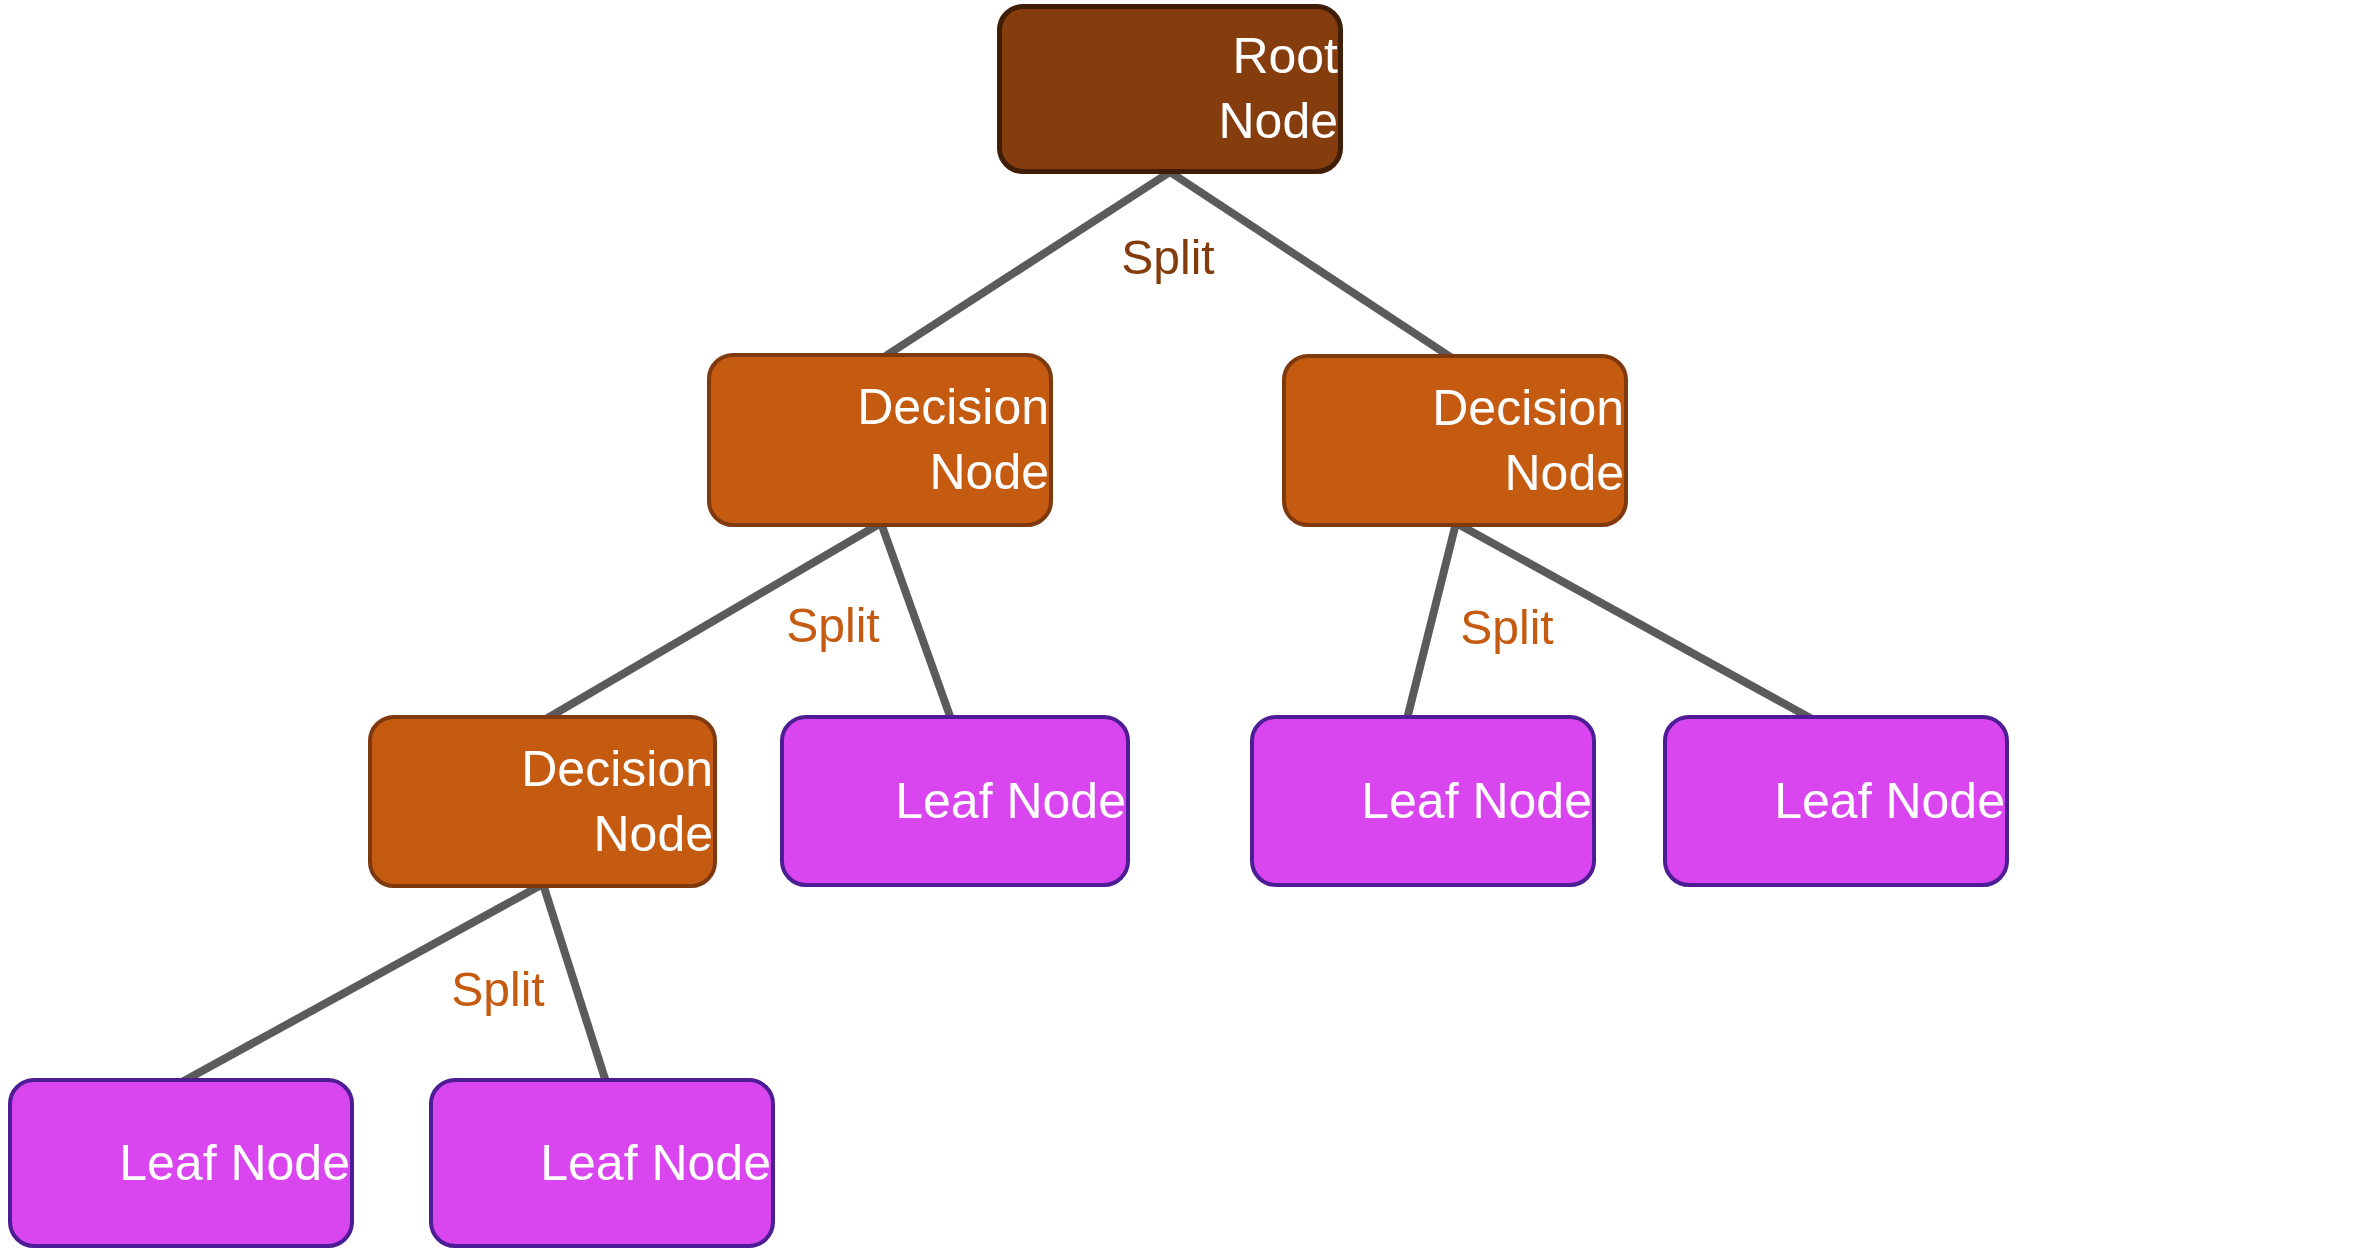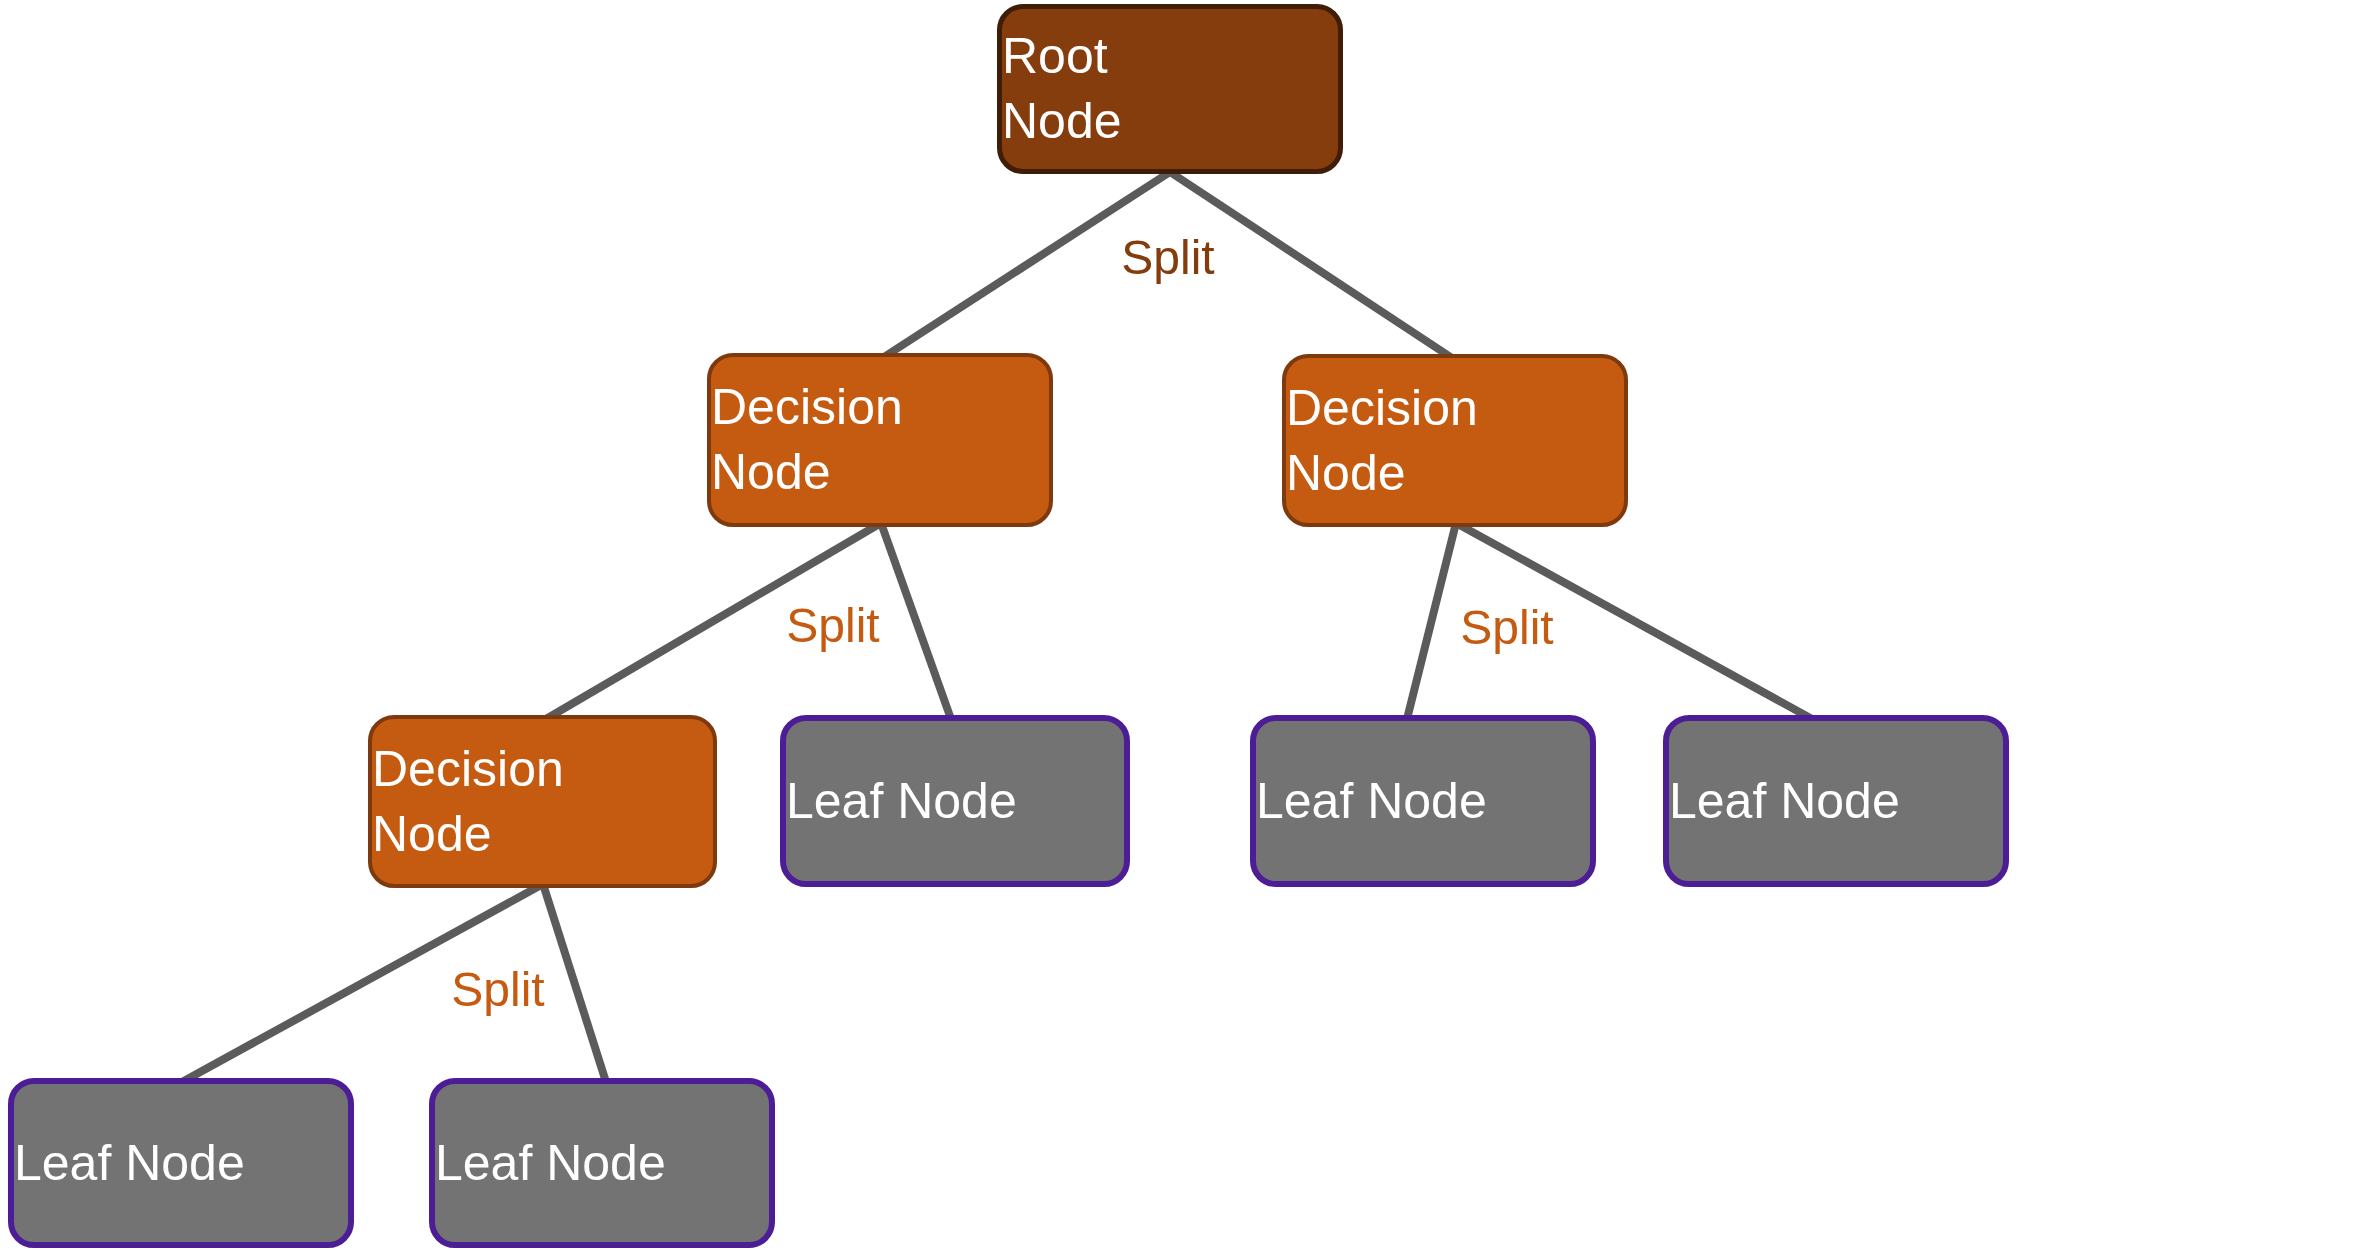--- a/index.html
+++ b/index.html
@@ -27,38 +27,38 @@
     stroke: #5B5B5B;
     stroke-width: 8;
   }
   .node {
     position: absolute;
     z-index: 2;
     box-sizing: border-box;
     border-radius: 26px;
     display: flex;
     flex-direction: column;
-    align-items: flex-start;
+    align-items: flex-end;
     justify-content: center;
     text-align: center;
     color: #ffffff;
     font-size: 50px;
     line-height: 1.3;
   }
   .node-root {
     background: #853D0E;
     border: 5px solid #3F1D06;
   }
   .node-decision {
     background: #C55A11;
     border: 4px solid #7E390E;
   }
   .node-leaf {
-    background: #737373;
-    border: 6px solid #4c1d95;
+    background: #d946ef;
+    border: 4px solid #4c1d95;
   }
   .split-label {
     position: absolute;
     z-index: 1;
     transform: translate(-50%, -50%);
     font-size: 48px;
     font-weight: normal;
     white-space: nowrap;
   }
   .split-dark   { color: #843C0C; }

